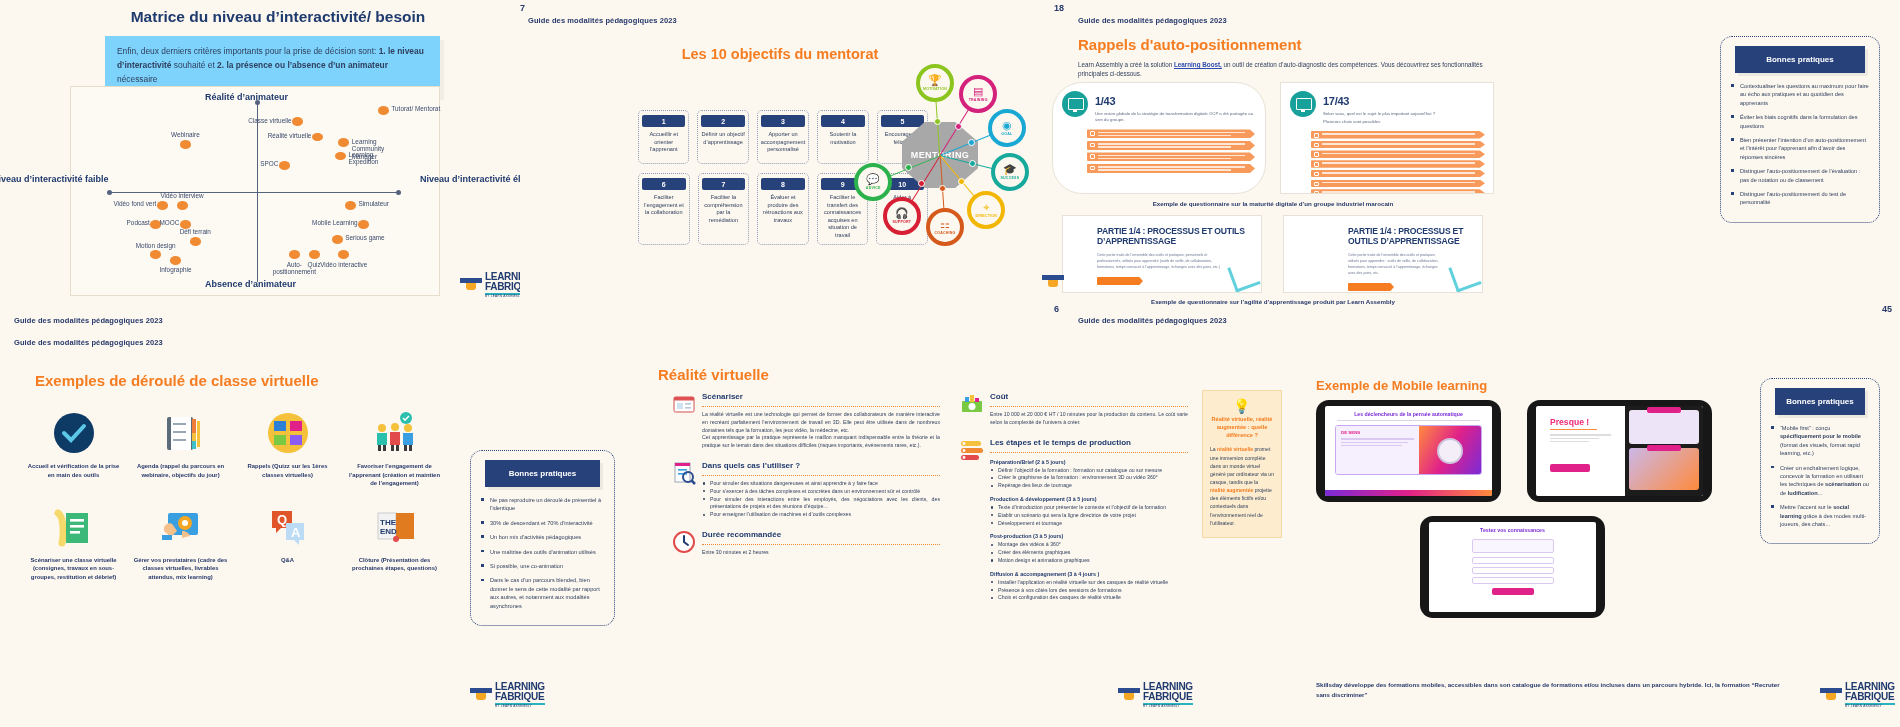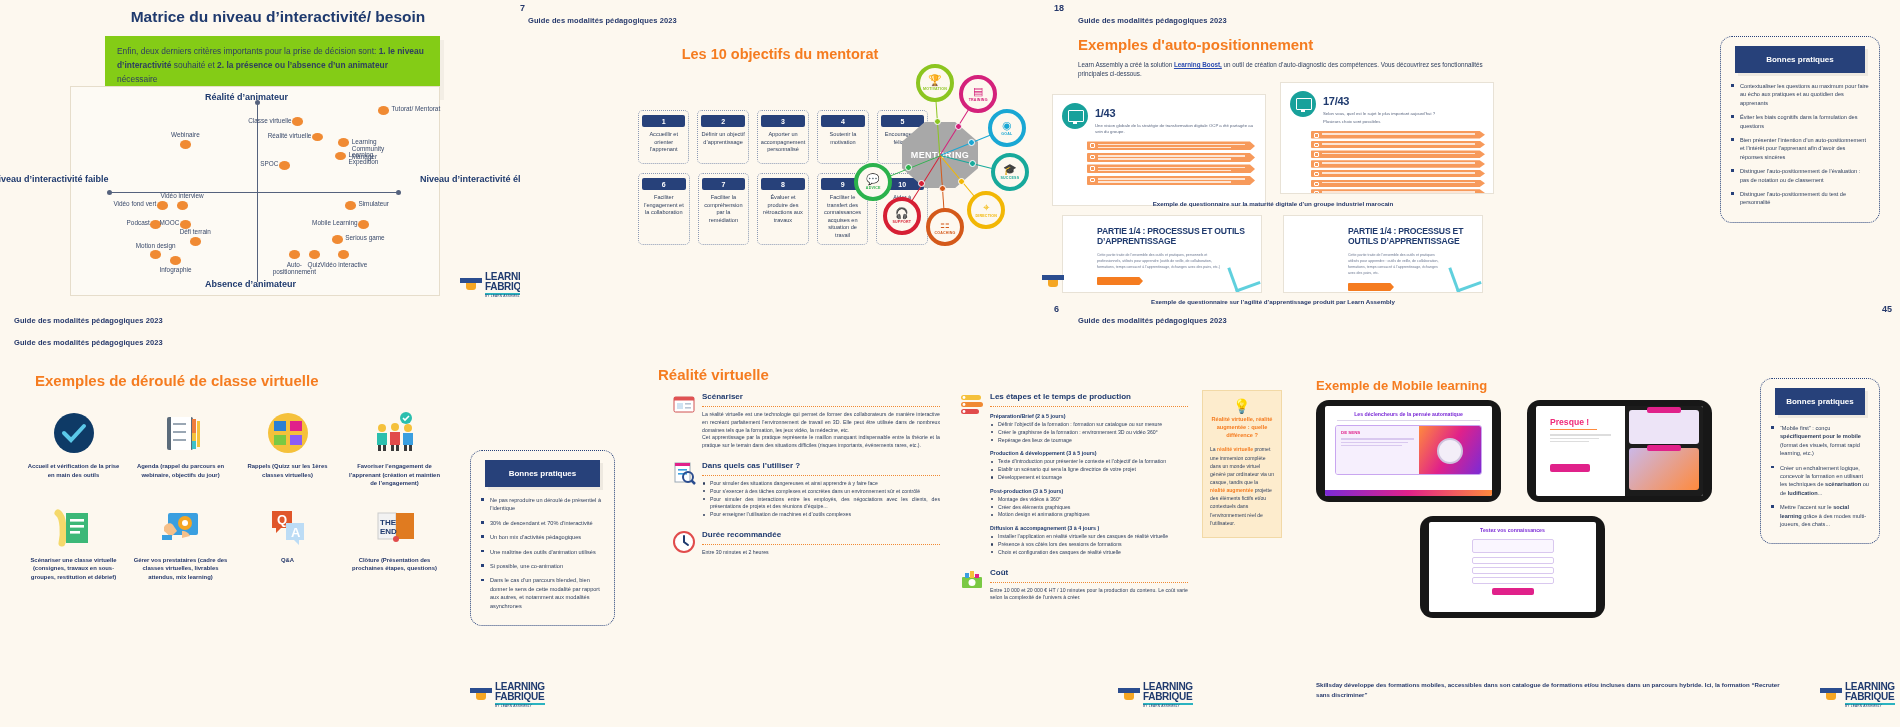--- a/index.html
+++ b/index.html
@@ -29,21 +29,21 @@
   .logo .lwrap { line-height:1; }
   .logo .l1, .logo .l2 { font-size:10px; font-weight:900; letter-spacing:-.3px; color:#1f3a6e; display:block; }
   .logo .l2 { border-bottom:2px solid #2bb3c0; padding-bottom:1px; }
   .logo .l3 { font-size:3.2px; color:#1f3a6e; display:block; letter-spacing:.2px; }
 
   
   #p1 { left:0; top:0; width:520px; height:330px; }
   #p1 .title { position:absolute; left:0; right:0; top:8px; text-align:center; font-size:15.5px; }
   #p1 .note {
      position:absolute; left:105px; top:36px; width:335px; min-height:42px;
-     background:#84cc16; padding:9px 12px; font-size:8.4px; line-height:1.65; color:#30405f;
+     background:#7dd3fc; padding:9px 12px; font-size:8.4px; line-height:1.65; color:#30405f;
      box-shadow:4px 4px 0 rgba(0,0,0,.04);
   }
   #p1 .note b { font-weight:700; }
   #p1 .plot { position:absolute; left:70px; top:86px; width:370px; height:210px; border:1px solid #e6ddcb; background:#fdfaf4; }
   #p1 .axl { position:absolute; background:#55627d; }
   #p1 .lab { position:absolute; font-size:6.4px; line-height:1.2; color:#3a4a6b; text-align:center; }
   #p1 .axcap { position:absolute; font-size:9px; font-weight:700; color:#1f3a6e; white-space:nowrap; }
   #p1 .dot { position:absolute; width:11px; height:8.5px; border-radius:50%; background:#f08a33; }
 
   
@@ -340,26 +340,26 @@
       </div>
   </div>
 
   <div class="logo" style="left:-44px;top:272px;"></div>
 </section>
 
 <section class="sheet" id="p3">
   <div class="runhead" style="left:38px;top:16px;">Guide des modalités pédagogiques 2023</div>
   <div class="pagenum" style="left:14px;top:3px;">18</div>
 
-  <div class="title h-orange">Exemples d'auto-positionnement</div>
+  <div class="title h-orange">Rappels d'auto-positionnement</div>
   <div class="intro">
     <span>Learn Assembly a créé la solution </span><a href="#">Learning Boost,</a><span> un outil de création d’auto-diagnostic des compétences. Vous découvrirez ses fonctionnalités principales ci-dessous.</span>
   </div>
 
-  <div class="miniSlide" style="left:12px;top:94px;width:214px;height:112px;">
+  <div class="miniSlide" style="left:12px;top:82px;width:214px;height:112px;border-radius:30px;">
     <div class="ms-head">
       <span class="ms-ic"></span>
       <span>
         <span class="ms-frac">1/43</span>
         <span class="ms-sub" style="display:block">Une vision globale de la stratégie de transformation digitale OCP a été partagée au sein du groupe.</span>
       </span>
     </div>
     <div id="msOptsL">
         <div class="ms-opt" title="Je n’ai eu aucune communication sur la stratégie de transformation digitale">
           <i></i>
@@ -639,20 +639,32 @@
         <div class="sIco"><svg width="24" height="24" viewBox="0 0 24 24">
             <circle cx="12" cy="12" r="10" fill="#fff" stroke="#e14b4b" stroke-width="2"></circle>
             <path d="M12 6v6l4 3" stroke="#1f3a6e" stroke-width="2" fill="none" stroke-linecap="round"></path>
           </svg></div>
         <h4>Durée recommandée</h4>
         <div class="dots"></div>
         <p>Entre 30 minutes et 2 heures</p>
       </div>
     </div>
   <div class="colR" id="vrRight">
+      <div class="sec">
+        <div class="sIco"><svg width="24" height="24" viewBox="0 0 24 24">
+            <rect x="2" y="9" width="20" height="11" rx="1" fill="#7ac943"></rect>
+            <circle cx="12" cy="14.5" r="3.5" fill="#fff"></circle>
+            <rect x="5" y="5" width="4" height="5" fill="#3a9fe0"></rect>
+            <rect x="10" y="3" width="4" height="7" fill="#f5c13b"></rect>
+            <rect x="15" y="6" width="4" height="4" fill="#e0218a"></rect>
+          </svg></div>
+        <h4>Coût</h4>
+        <div class="dots"></div>
+        <p>Entre 10 000 et 20 000 € HT / 10 minutes pour la production du contenu. Le coût varie selon la complexité de l’univers à créer.</p>
+      </div>
       <div class="sec">
         <div class="sIco"><svg width="24" height="24" viewBox="0 0 24 24">
             <rect x="1" y="3" width="20" height="5" rx="2.5" fill="#f5c13b"></rect>
             <rect x="1" y="10" width="22" height="5" rx="2.5" fill="#f08a33"></rect>
             <rect x="1" y="17" width="18" height="5" rx="2.5" fill="#e14b4b"></rect>
             <circle cx="4" cy="5.5" r="1.4" fill="#fff"></circle>
             <circle cx="4" cy="12.5" r="1.4" fill="#fff"></circle>
             <circle cx="4" cy="19.5" r="1.4" fill="#fff"></circle>
           </svg></div>
         <h4>Les étapes et le temps de production</h4>
@@ -675,32 +687,20 @@
           <li>Créer des éléments graphiques</li>
           <li>Motion design et animations graphiques</li>
         </ul>
         <div class="step">Diffusion &amp; accompagnement (3 à 4 jours )</div>
         <ul>
           <li>Installer l’application en réalité virtuelle sur des casques de réalité virtuelle</li>
           <li>Présence à vos côtés lors des sessions de formations</li>
           <li>Choix et configuration des casques de réalité virtuelle</li>
         </ul>
       </div>
-      <div class="sec">
-        <div class="sIco"><svg width="24" height="24" viewBox="0 0 24 24">
-            <rect x="2" y="9" width="20" height="11" rx="1" fill="#7ac943"></rect>
-            <circle cx="12" cy="14.5" r="3.5" fill="#fff"></circle>
-            <rect x="5" y="5" width="4" height="5" fill="#3a9fe0"></rect>
-            <rect x="10" y="3" width="4" height="7" fill="#f5c13b"></rect>
-            <rect x="15" y="6" width="4" height="4" fill="#e0218a"></rect>
-          </svg></div>
-        <h4>Coût</h4>
-        <div class="dots"></div>
-        <p>Entre 10 000 et 20 000 € HT / 10 minutes pour la production du contenu. Le coût varie selon la complexité de l’univers à créer.</p>
-      </div>
     </div>
 
   <div class="yellowBox">
     <div class="bulb">💡</div>
     <h5>Réalité virtuelle, réalité augmentée : quelle différence ?</h5>
     <p>
       <span>La </span><span class="hl">réalité virtuelle</span><span> promet une immersion complète dans un monde virtuel généré par ordinateur via un casque, tandis que la </span><span class="hl">réalité augmentée</span><span> projette des éléments fictifs et/ou contextuels dans l’environnement réel de l’utilisateur.</span>
     </p>
   </div>
 

